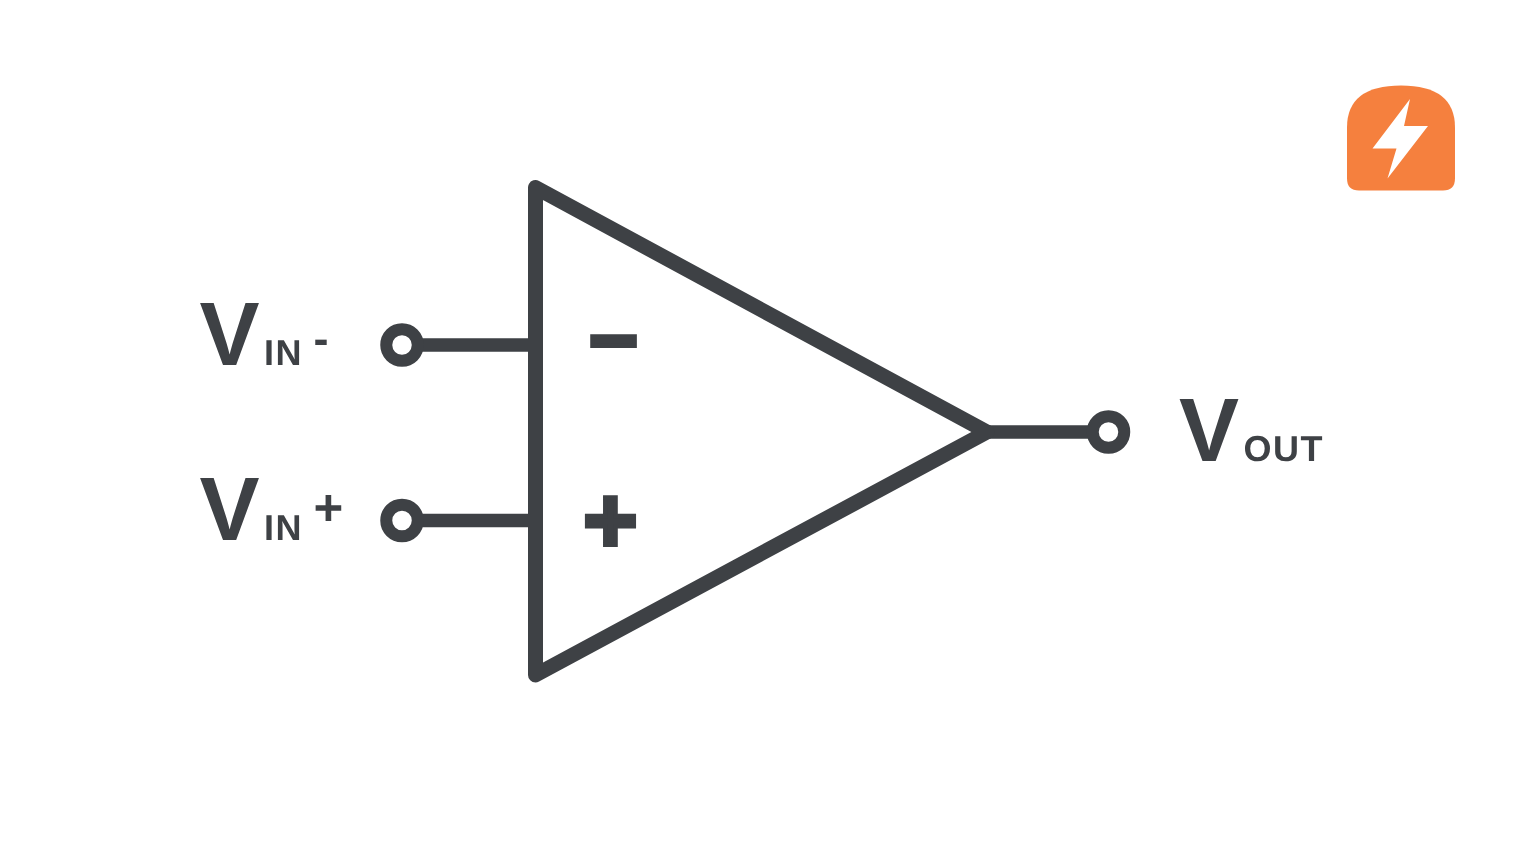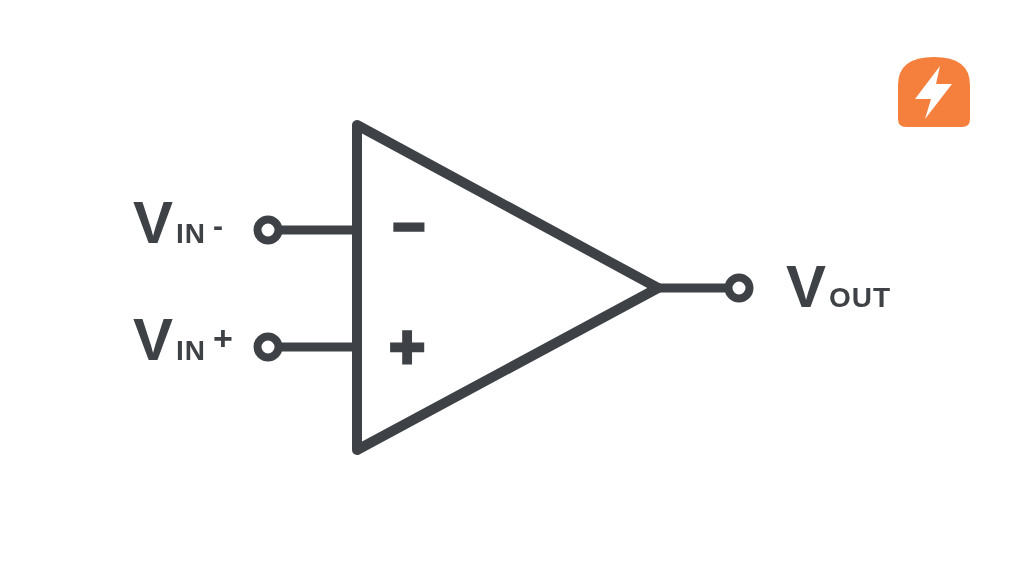--- a/index.html
+++ b/index.html
@@ -35,21 +35,21 @@
   
   .label {
     position: absolute;
     display: flex;
     align-items: baseline;
     color: var(--ink);
     font-weight: bold;
     white-space: nowrap;
   }
   .label .big  { font-size: 60px; line-height: 1; letter-spacing: 0; }
-  .label .sub  { font-size: 28px; margin-left: 3px; letter-spacing: 1px; }
+  .label .sub  { font-size: 24px; margin-left: 3px; letter-spacing: 1px; }
   .label .sign { margin-left: 7px; position: relative; }
   .label .sign.minus { font-size: 30px; top: -7px; }
   .label .sign.plus  { font-size: 34px; top: -10px; }
 
   
   .toast-body { fill: var(--logo); }
   .bolt { fill: var(--bolt); }
 </style>
 </head>
 <body>

